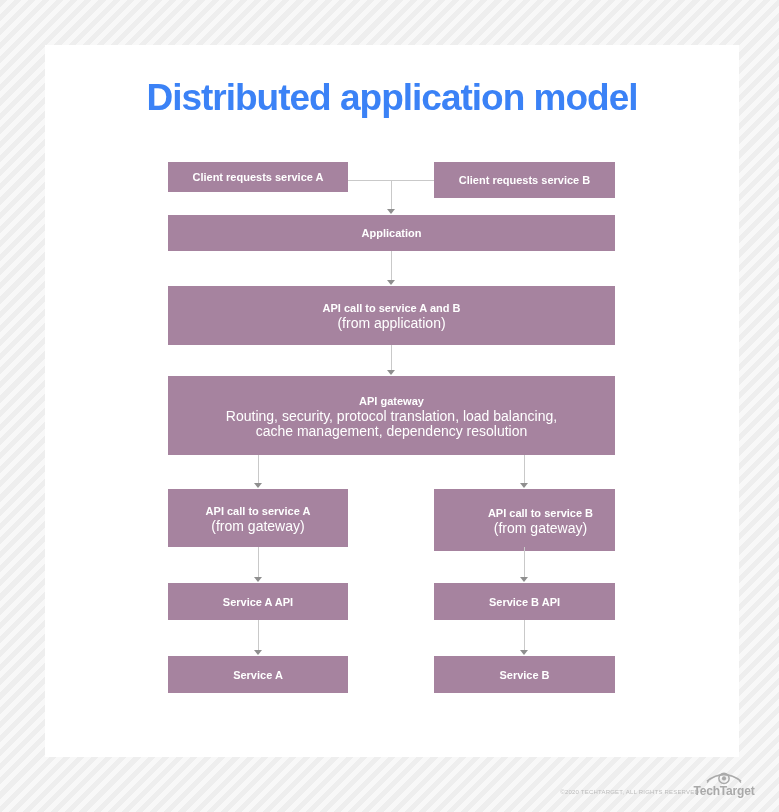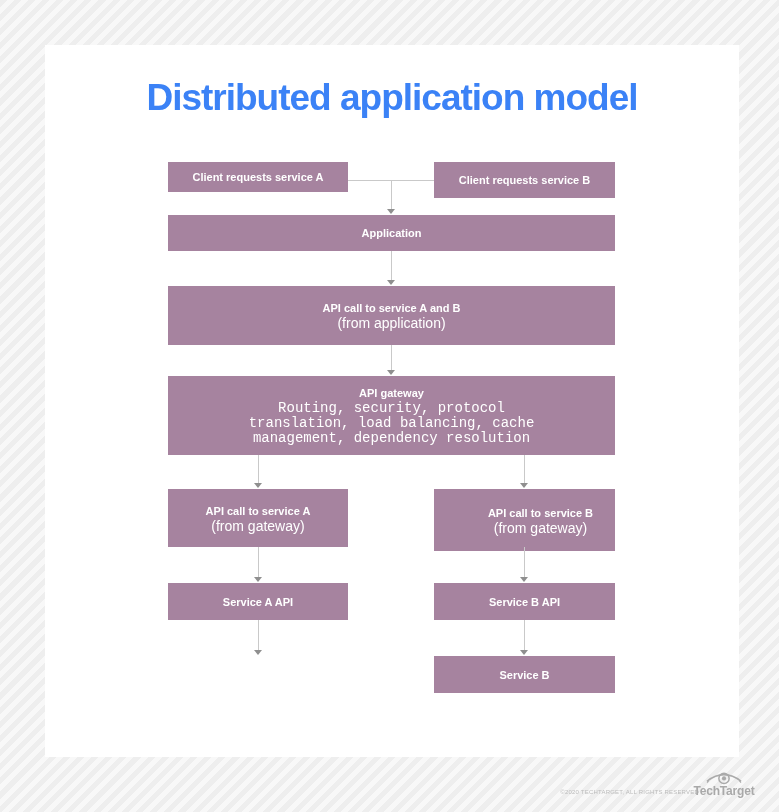--- a/index.html
+++ b/index.html
@@ -20,21 +20,21 @@
     letter-spacing:-1px; color:#3b82f6;
   }
 
   .node {
     position:absolute; background:#a6839f; color:#ffffff;
     display:flex; flex-direction:column; align-items:center; justify-content:center;
     text-align:center;
   }
   .node-label   { font-size:11px; font-weight:bold; line-height:16px; }
   .node-sub     { font-size:14px; font-weight:normal; line-height:15px; }
-  .node-sub.wide{ max-width:332px;font-family:Liberation Mono, monospace; }
+  .node-sub.wide{ max-width:332px; }
 
   
   .n-client-a   { left:123px; top:117px; width:180px; height:30px; }
   .n-client-b   { left:389px; top:117px; width:181px; height:36px; }
   .n-app        { left:123px; top:170px; width:447px; height:36px; }
   .n-apicall-ab { left:123px; top:241px; width:447px; height:59px; }
   .n-gateway    { left:123px; top:331px; width:447px; height:79px; }
   .n-apicall-a  { left:123px; top:444px; width:180px; height:58px; }
   .n-apicall-b  { left:389px; top:444px; width:181px; height:62px;padding-left:32px; }
   .n-svc-a-api  { left:123px; top:538px; width:180px; height:37px; }
@@ -117,20 +117,23 @@
     <div class="node n-apicall-b">
       <div class="node-label">API call to service B</div>
       <div class="node-sub">(from gateway)</div>
     </div>
     <div class="node n-svc-a-api">
       <div class="node-label">Service A API</div>
     </div>
     <div class="node n-svc-b-api">
       <div class="node-label">Service B API</div>
     </div>
+    <div class="node n-svc-a">
+      <div class="node-label">Service A</div>
+    </div>
     <div class="node n-svc-b">
       <div class="node-label">Service B</div>
     </div>
 
     <div class="hline c-clients"></div>
     <div class="vline v-clients"></div>
     <div class="arrowhead a-clients"></div>
 
     <div class="vline v-apicall"></div>
     <div class="arrowhead a-apicall"></div>

